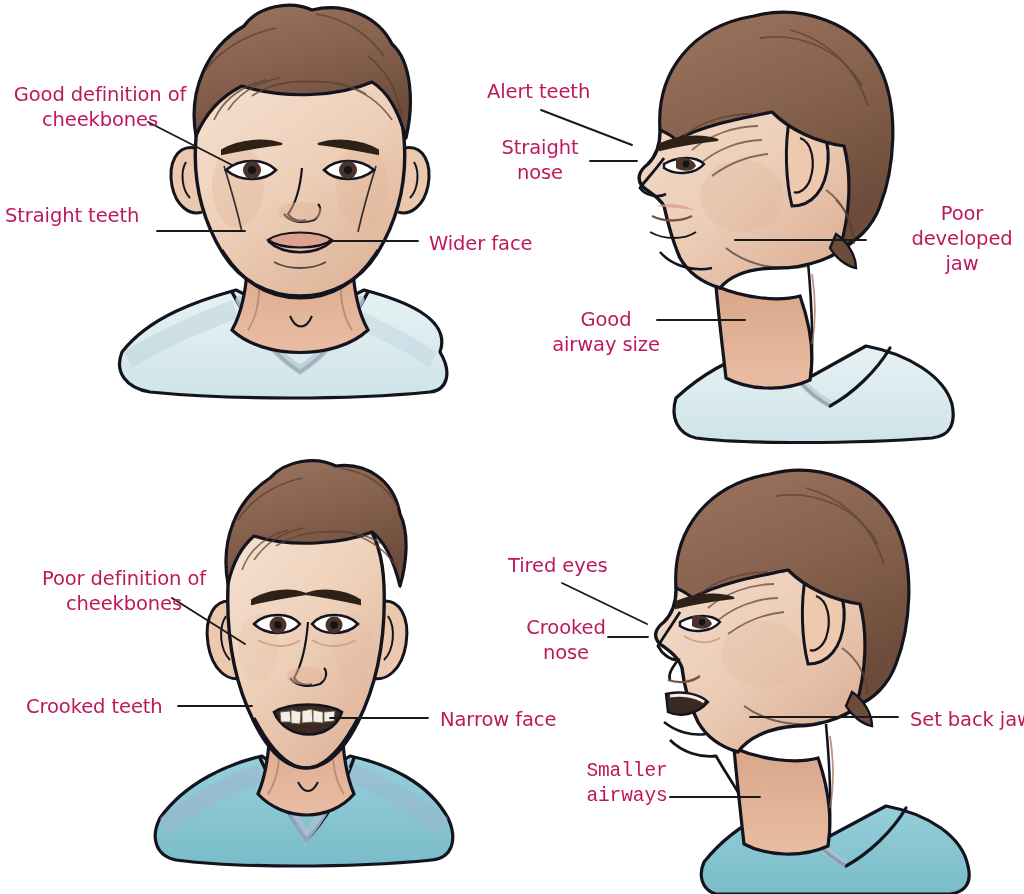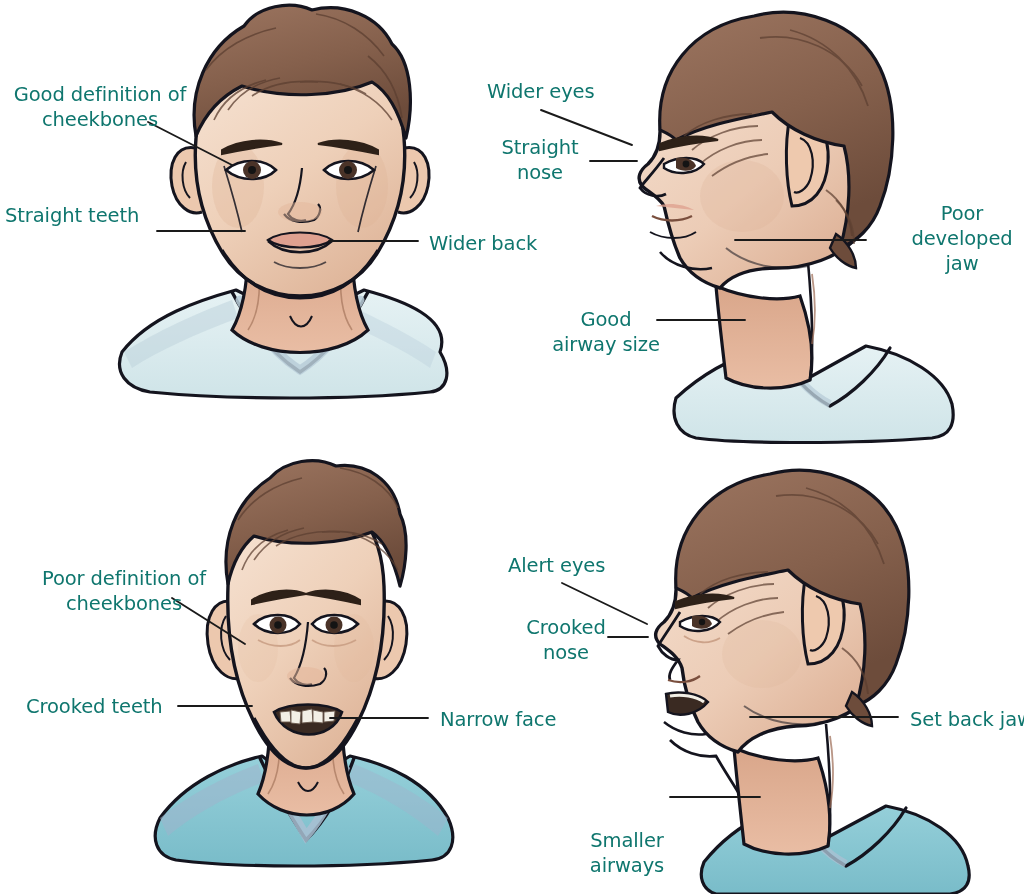--- a/index.html
+++ b/index.html
@@ -11,21 +11,21 @@
     overflow:hidden;
   }
   #diagram-root {
     position:relative;
     width:1024px; height:894px;
     background:#ffffff;
   }
   .art-layer { position:absolute; left:0; top:0; width:1024px; height:894px; }
   .label {
     position:absolute;
-    color:#0f766e;
+    color:#be185d;
     font-family:"DejaVu Sans", sans-serif;
     font-size:19.5px;
     line-height:25px;
     white-space:pre;
     letter-spacing:-0.1px;
   }
   .label.center { text-align:center; }
   .label.left { text-align:left; }
   .leader-layer { position:absolute; left:0; top:0; width:1024px; height:894px; pointer-events:none; }
 </style>
@@ -333,34 +333,34 @@
         <polyline points="608,637 648,637"></polyline>
         <polyline points="750,717 898,717"></polyline>
         <polyline points="670,797 760,797"></polyline>
       </g>
   </svg>
 
   <div id="label-layer">
       <div class="label center" style="left: 2px; top: 82px; width: 196px;">Good definition of
 cheekbones</div>
       <div class="label left" style="left: 5px; top: 203px; width: 150px;">Straight teeth</div>
-      <div class="label left" style="left: 429px; top: 231px; width: 110px;">Wider back</div>
-      <div class="label left" style="left: 487px; top: 79px; width: 113px;">Wider eyes</div>
+      <div class="label left" style="left: 429px; top: 231px; width: 110px;">Wider face</div>
+      <div class="label left" style="left: 487px; top: 79px; width: 113px;">Alert teeth</div>
       <div class="label center" style="left: 495px; top: 135px; width: 90px;">Straight
 nose</div>
       <div class="label center" style="left: 908px; top: 201px; width: 108px;">Poor
 developed
 jaw</div>
       <div class="label center" style="left: 545px; top: 307px; width: 122px;">Good
 airway size</div>
       <div class="label center" style="left: 28px; top: 558px; width: 192px; margin-top: 8px;">Poor definition of
 cheekbones</div>
       <div class="label left" style="left: 26px; top: 694px; width: 152px;">Crooked teeth</div>
       <div class="label left" style="left: 440px; top: 707px; width: 122px;">Narrow face</div>
-      <div class="label left" style="left: 508px; top: 553px; width: 112px;">Alert eyes</div>
+      <div class="label left" style="left: 508px; top: 553px; width: 112px;">Tired eyes</div>
       <div class="label center" style="left: 518px; top: 615px; width: 96px;">Crooked
 nose</div>
       <div class="label left" style="left: 910px; top: 707px; width: 134px;">Set back jaw</div>
-      <div class="label center" style="left: 578px; top: 828px; width: 98px;">Smaller
+      <div class="label center" style="left: 578px; top: 759px; width: 98px; font-family: Liberation Mono, monospace;">Smaller
 airways</div>
     </div>
 
 </div>
 
 </body></html>

